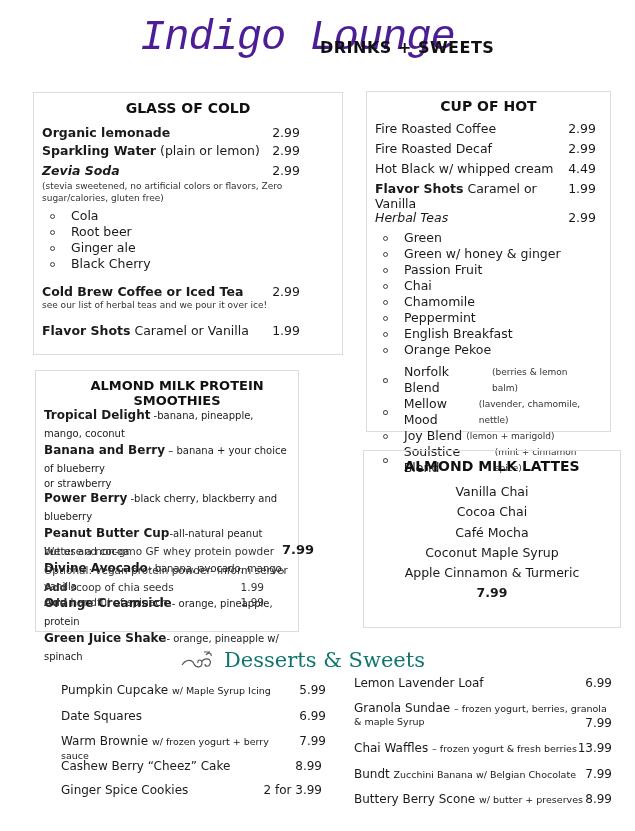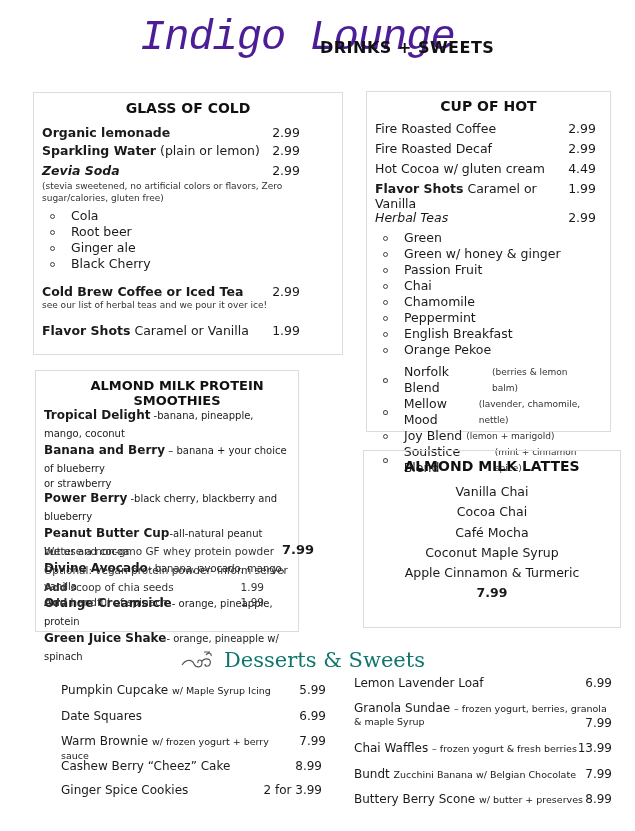--- a/index.html
+++ b/index.html
@@ -80,21 +80,21 @@
   <div style="position:absolute; left:8px; right:14px; top:0; bottom:0;">
     <div class="row" style="top:29px;">
         <span class="item">Fire Roasted Coffee</span>
         <span class="price">2.99</span>
       </div>
     <div class="row" style="top:49px;">
         <span class="item">Fire Roasted Decaf</span>
         <span class="price">2.99</span>
       </div>
     <div class="row" style="top:69px;">
-        <span class="item">Hot Cocoa w/ gluten cream</span>
+        <span class="item">Hot Black w/ whipped cream</span>
         <span class="price">4.49</span>
       </div>
     <div class="row" style="top:89px;">
         <span class="item"><span class="b">Flavor Shots</span> <span>Caramel or Vanilla</span></span>
         <span class="price">1.99</span>
       </div>
     <div class="row" style="top:118px;">
         <span class="item i">Herbal Teas</span>
         <span class="price">2.99</span>
       </div>

